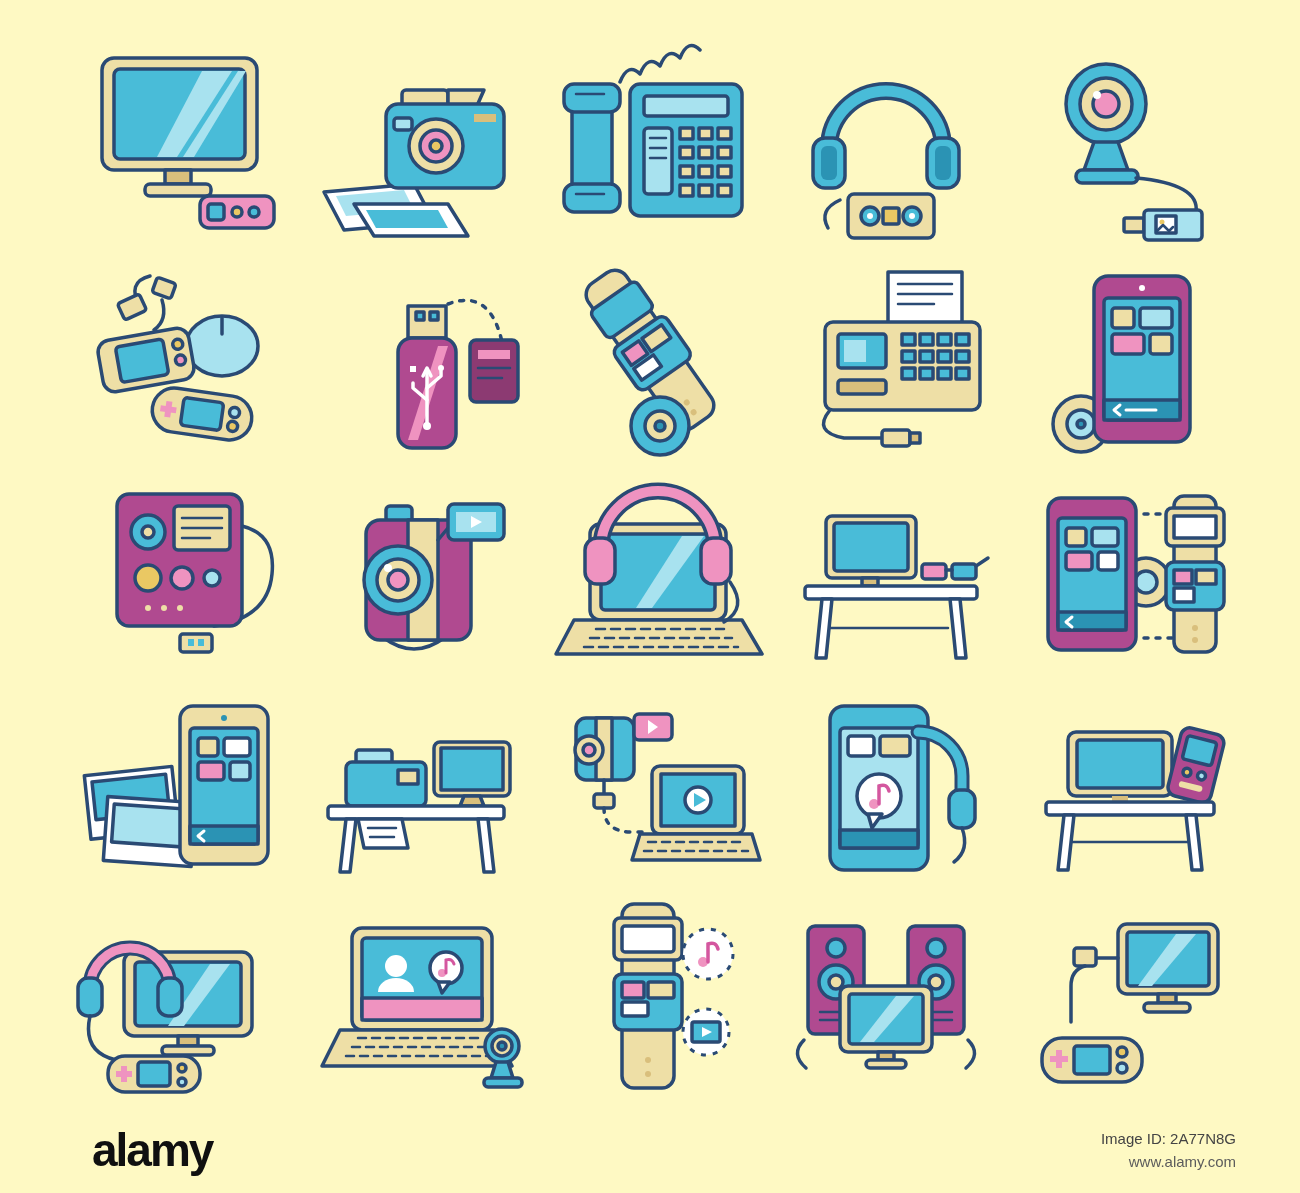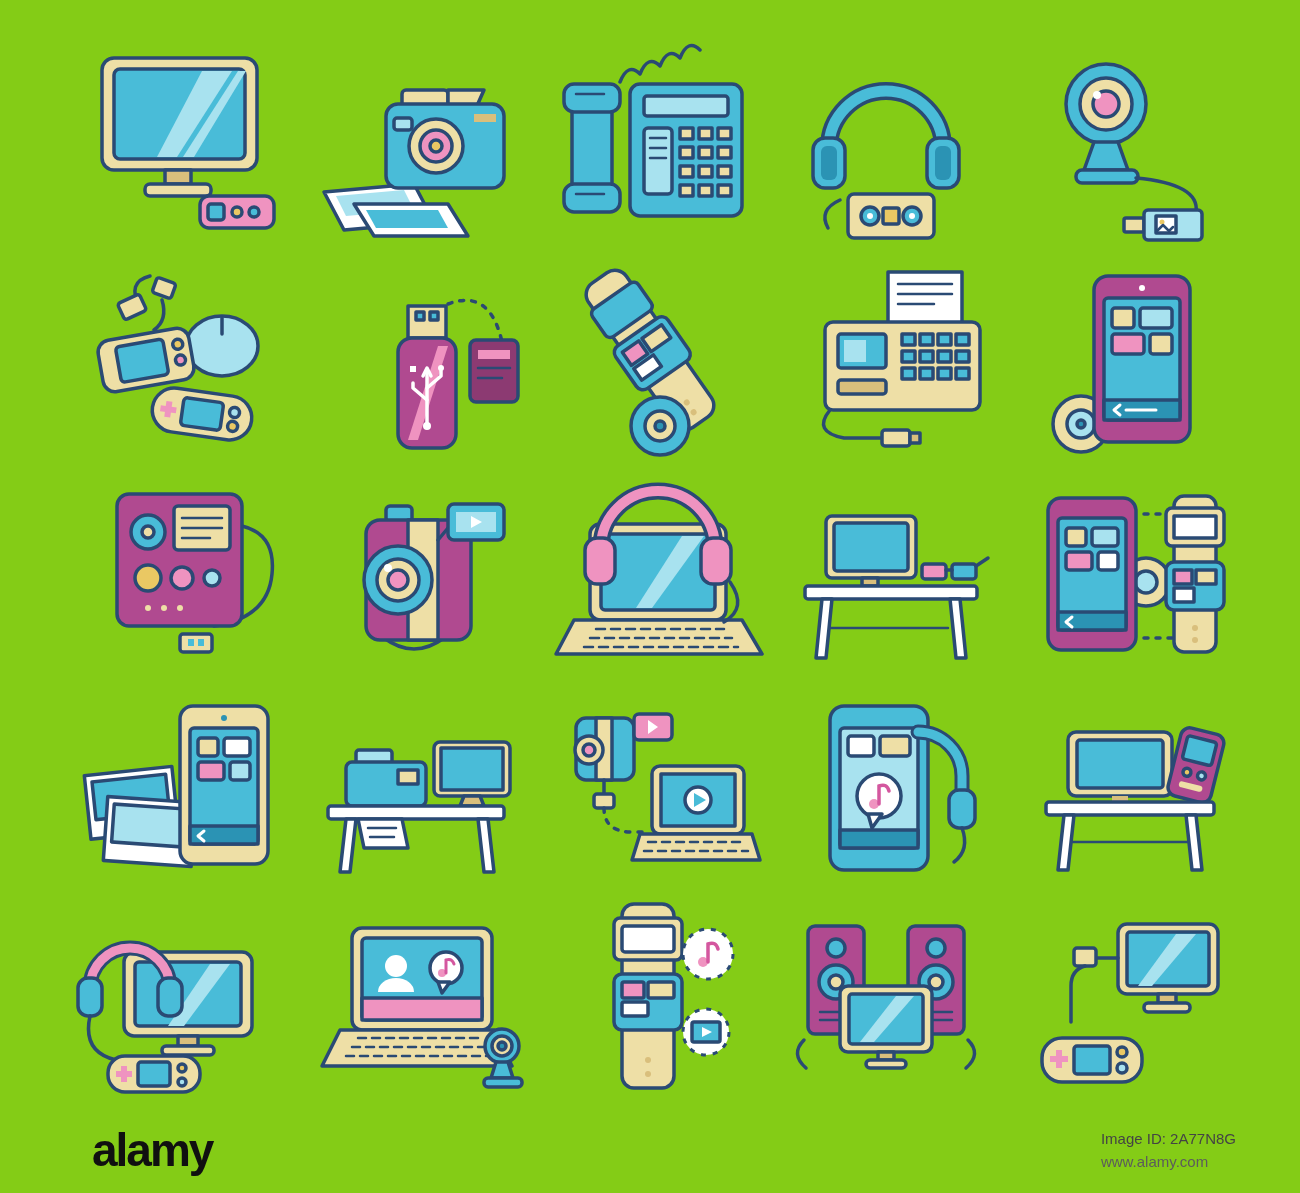--- a/index.html
+++ b/index.html
@@ -1,17 +1,17 @@
 <!DOCTYPE html>
 <html><head>
 <meta charset="utf-8">
 <style>
   html,body{margin:0;padding:0;background:#ffffff;}
   body{width:1300px;height:1193px;font-family:"Liberation Sans",sans-serif;overflow:hidden;}
-  .sheet{width:1300px;height:1193px;background:#84cc16;display:flex;flex-direction:column;}
+  .sheet{width:1300px;height:1193px;background:#fef9c3;display:flex;flex-direction:column;}
   .grid{
     display:grid;
     grid-template-columns:repeat(5,236px);
     grid-template-rows:repeat(5,208px);
     justify-content:center;
     align-content:start;
     padding-top:42px;
     row-gap:4px;
   }
   figure.cell{margin:0;width:236px;height:208px;}
@@ -26,21 +26,21 @@
   .cream{fill:#eedfa6}.cream-d{fill:#d9bf7c}
   .pink{fill:#b04a90}.pink-l{fill:#ef93c0}.plum{fill:#8c3a72}
   .yellow{fill:#eac863}.white{fill:#ffffff}
 
   .bar{
     margin-top:auto;
     display:flex;justify-content:space-between;align-items:flex-end;
     padding:0 64px 20px 92px;
   }
   .brand{font-size:46px;font-weight:bold;color:#101010;letter-spacing:-2px;line-height:1;}
-  .meta{text-align:left;color:#5c5c5c;font-size:15px;line-height:1.55;}
+  .meta{text-align:right;color:#5c5c5c;font-size:15px;line-height:1.55;}
   .meta .id{color:#444;}
 </style>
 </head>
 <body>
 
 <div class="sheet">
   <div class="grid">
 
     <figure class="cell" aria-label="television-with-remote-control">
       <svg viewBox="0 0 236 208">

